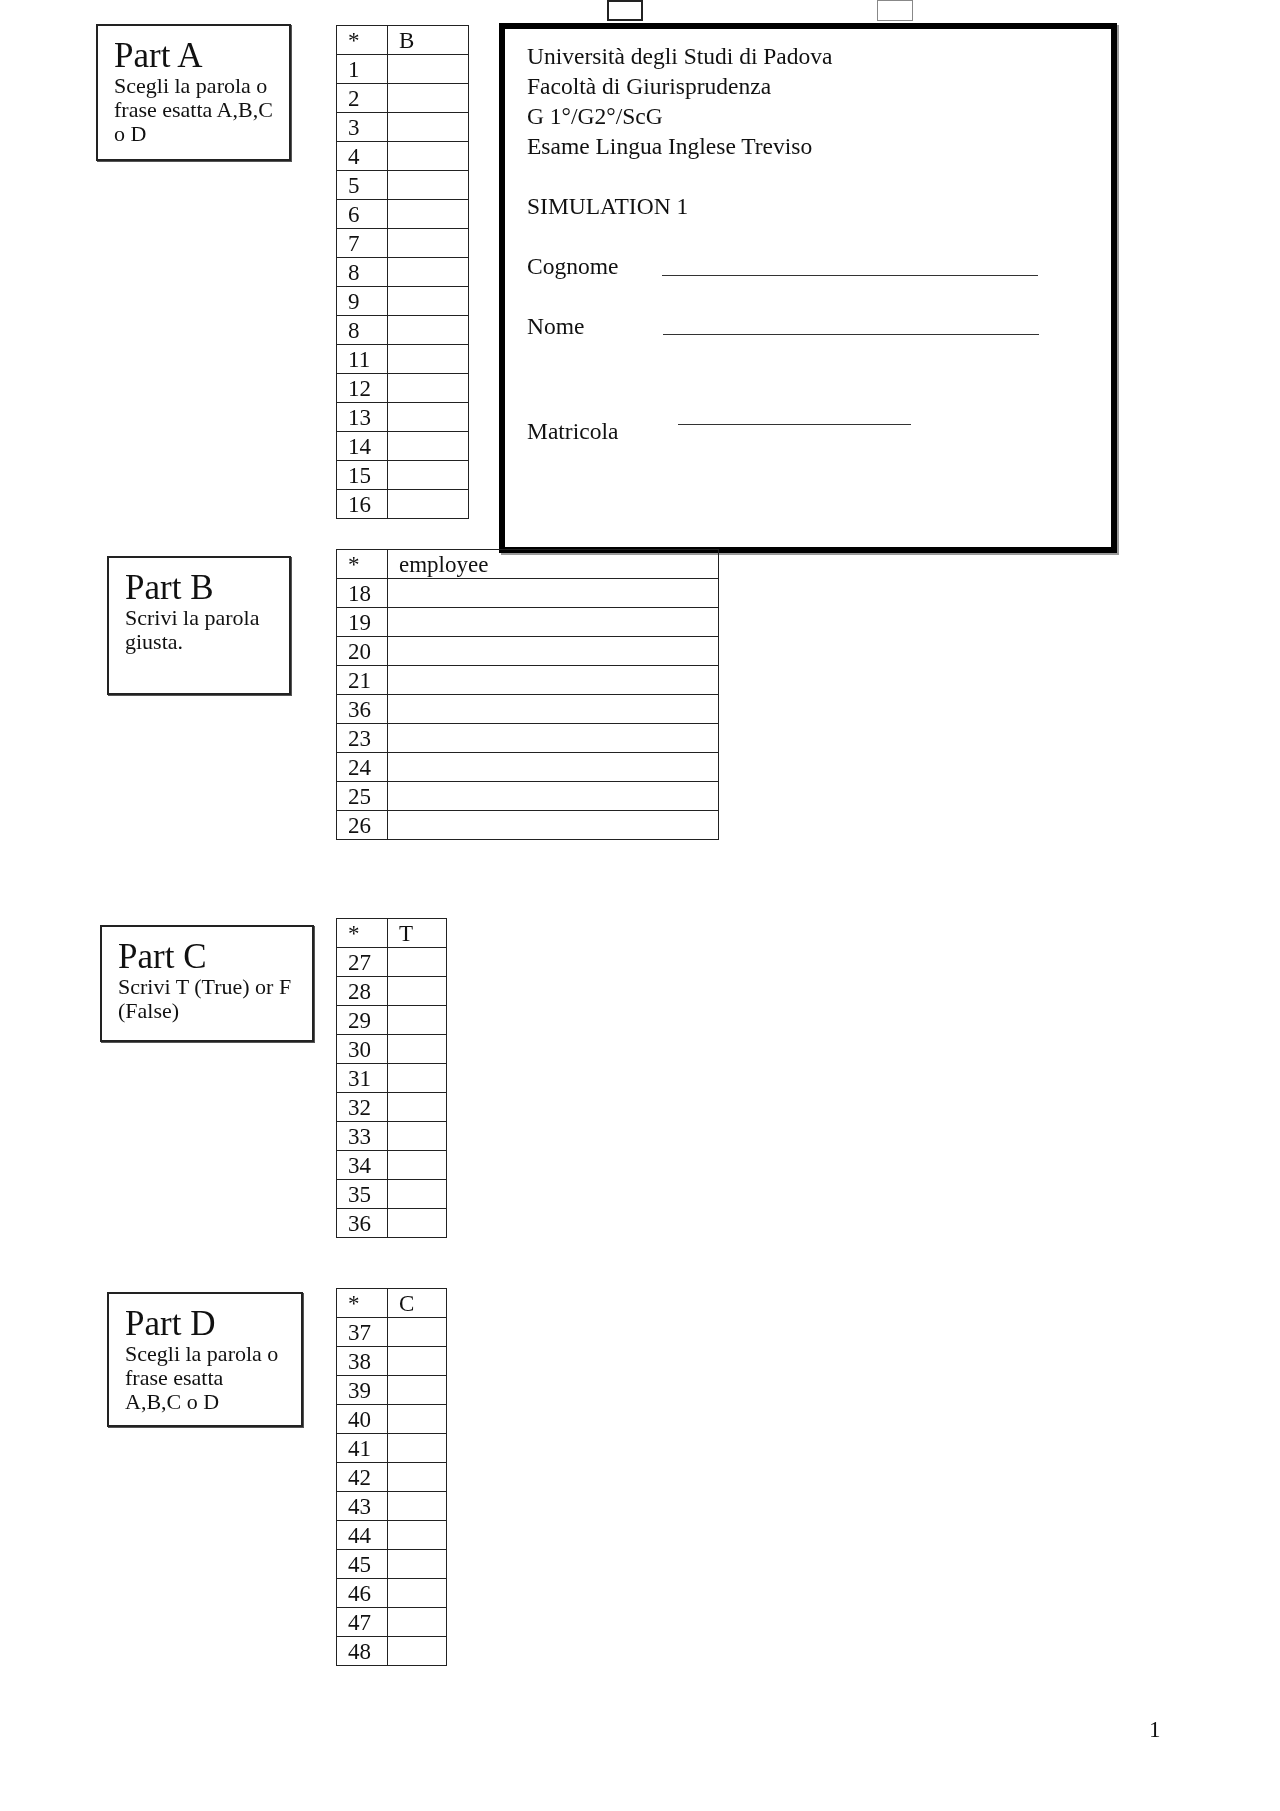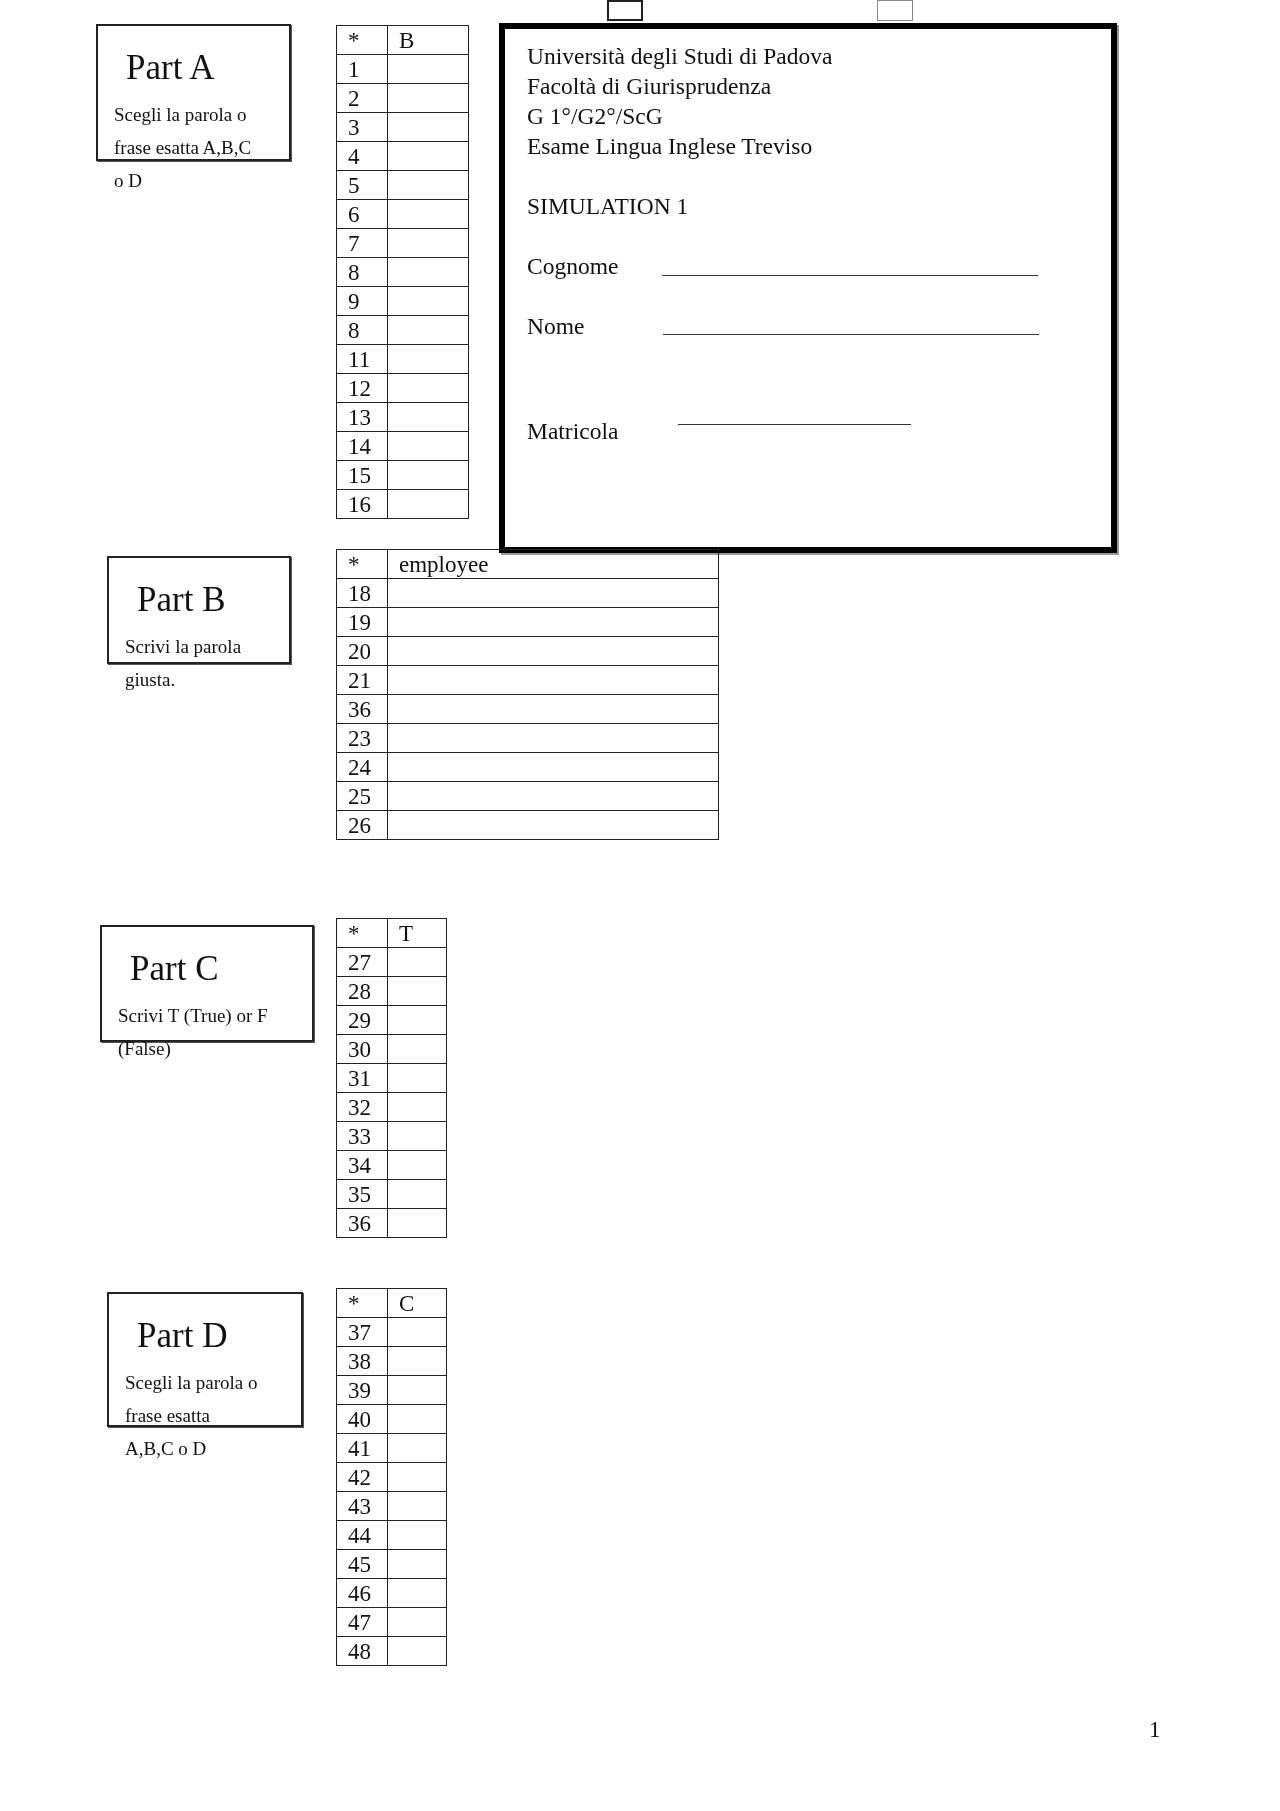--- a/index.html
+++ b/index.html
@@ -1,21 +1,21 @@
 <!DOCTYPE html>
 <html><head>
 <meta charset="utf-8">
 <style>
   html, body { margin:0; padding:0; background:#ffffff; }
   body { width:1280px; height:1811px; position:relative; overflow:hidden;
          font-family:"Liberation Serif", "DejaVu Serif", serif; color:#111; }
   .part-box { position:absolute; border:2px solid #222; box-sizing:border-box;
               box-shadow:1px 1px 0 #555; background:#fff; }
-  .part-title { font-size:35px; line-height:36px; display:block; margin:12px; }
-  .part-desc { font-size:19px; line-height:33px; display:block; white-space:pre-line; }
+  .part-title { font-size:35px; line-height:36px; display:block; margin:0; }
+  .part-desc { font-size:22px; line-height:24px; display:block; white-space:pre-line; }
   table.grid { position:absolute; border-collapse:collapse; table-layout:fixed; }
   table.grid td { border:1.6px solid #222; padding:0 0 0 11px; height:29px;
                   font-size:23px; line-height:27px; vertical-align:bottom; box-sizing:border-box; }
   table.grid td.num { width:51px; }
   .hdr-box { position:absolute; left:499px; top:23px; width:618px; height:530px;
              border:6px solid #000; box-sizing:border-box; box-shadow:2px 2px 0 #999; background:#fff; }
   .hdr-line { position:absolute; left:22px; font-size:23.5px; line-height:28px; white-space:nowrap; }
   .field-label { position:absolute; left:22px; font-size:23.5px; line-height:28px; }
   .field-line { position:absolute; height:0; border-bottom:1.6px solid #333; }
   .mini-box { position:absolute; box-sizing:border-box; height:21px; width:36px; background:#fff; }
@@ -116,21 +116,21 @@
         <td class="num">15</td>
         <td></td>
       </tr>
       <tr>
         <td class="num">16</td>
         <td></td>
       </tr>
     </tbody>
   </table>
 
-<div class="part-box" style="left:107px;top:556px;width:184px;height:108px;padding:12px 0 0 16px;">
+<div class="part-box" style="left:107px;top:556px;width:184px;height:139px;padding:12px 0 0 16px;">
   <span class="part-title">Part B</span>
   <span class="part-desc">Scrivi la parola
 giusta.</span>
 </div>
 <table class="grid" style="left:336px;top:549px;width:383px;">
     <tbody>
       <tr>
         <td class="num">*</td>
         <td>employee</td>
       </tr>

